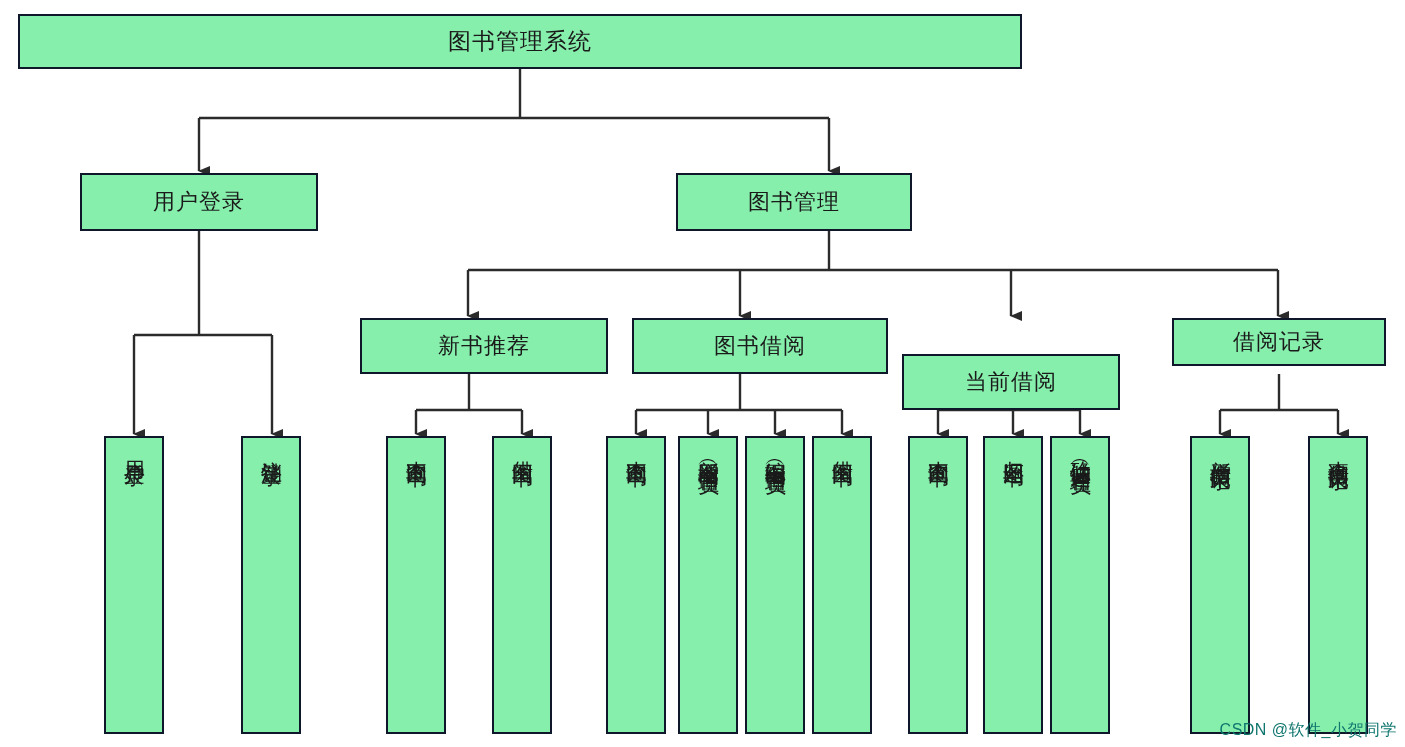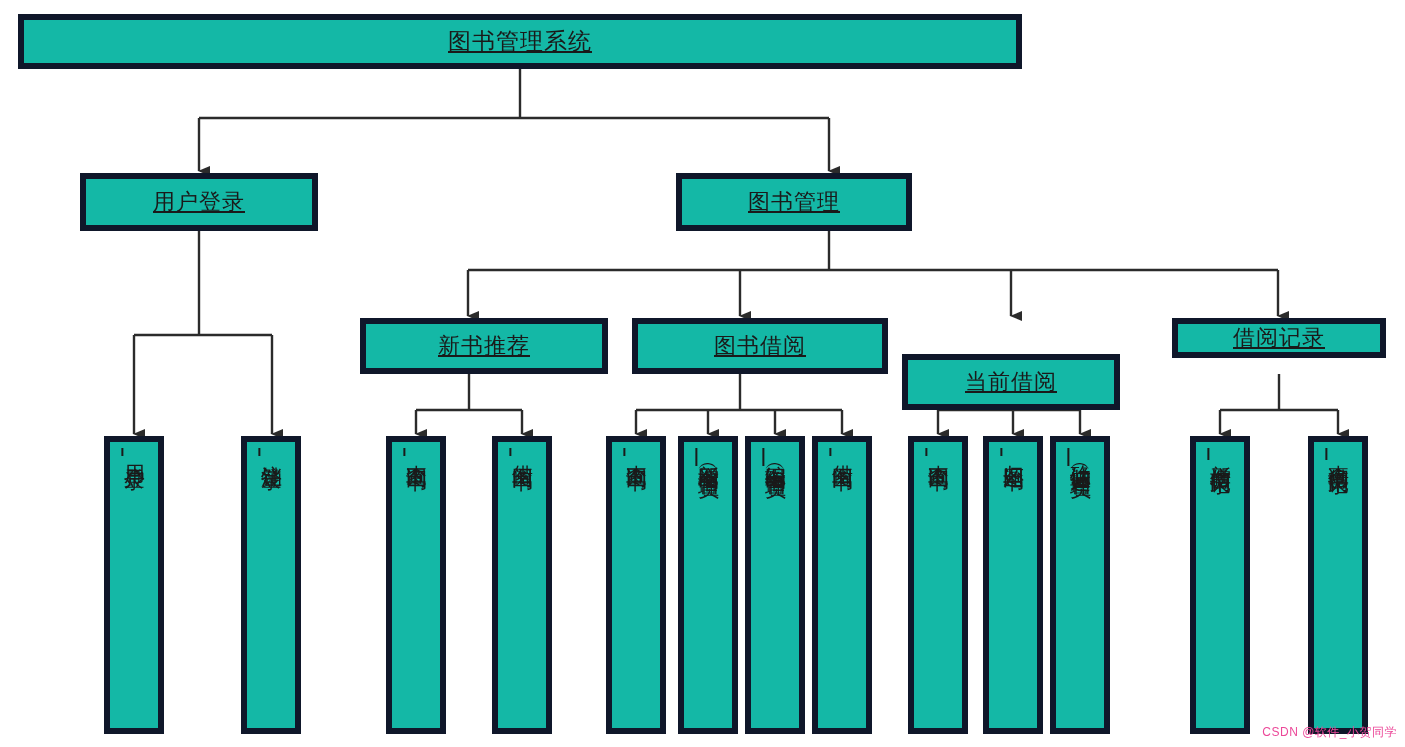--- a/index.html
+++ b/index.html
@@ -22,27 +22,26 @@
     position: absolute;
     left: 0;
     top: 0;
     width: 1405px;
     height: 747px;
     pointer-events: none;
   }
   .node {
     position: absolute;
     box-sizing: border-box;
-    border: 6px solid #0f172a;
-    background: #14b8a6;
+    border: 2px solid #0f172a;
+    background: #86efac;
     display: flex;
     align-items: center;
     justify-content: center;
     color: #1a1a1a;
-    text-decoration: underline;
   }
   .node.h {
     font-size: 22px;
     letter-spacing: 1px;
   }
   .node.root {
     font-size: 23px;
   }
   .node.leaf {
     align-items: flex-start;
@@ -58,22 +57,22 @@
     white-space: nowrap;
     display: block;
   }
   .hlabel {
     white-space: nowrap;
   }
   .watermark {
     position: absolute;
     right: 8px;
     bottom: 6px;
-    font-size: 12px;
-    color: #ec4899;
+    font-size: 16px;
+    color: #0f766e;
     letter-spacing: 0.5px;
     white-space: nowrap;
     user-select: none;
   }
 </style>
 </head>
 <body>
 
 <div id="canvas">
 
@@ -132,21 +131,21 @@
       </div>
       <div class="node h" style="left: 360px; top: 318px; width: 248px; height: 56px;">
         <span class="hlabel">新书推荐</span>
       </div>
       <div class="node h" style="left: 632px; top: 318px; width: 256px; height: 56px;">
         <span class="hlabel">图书借阅</span>
       </div>
       <div class="node h" style="left: 902px; top: 318px; width: 218px; height: 56px; margin-top: 36px;">
         <span class="hlabel">当前借阅</span>
       </div>
-      <div class="node h" style="left: 1172px; top: 318px; width: 214px; height: 40px;">
+      <div class="node h" style="left: 1172px; top: 318px; width: 214px; height: 48px;">
         <span class="hlabel">借阅记录</span>
       </div>
       <div class="node leaf" style="left: 104px; top: 436px; width: 60px; height: 298px;">
         <span class="vlabel">用户登录</span>
       </div>
       <div class="node leaf" style="left: 241px; top: 436px; width: 60px; height: 298px;">
         <span class="vlabel">注销登录</span>
       </div>
       <div class="node leaf" style="left: 386px; top: 436px; width: 60px; height: 298px;">
         <span class="vlabel">查询图书</span>

